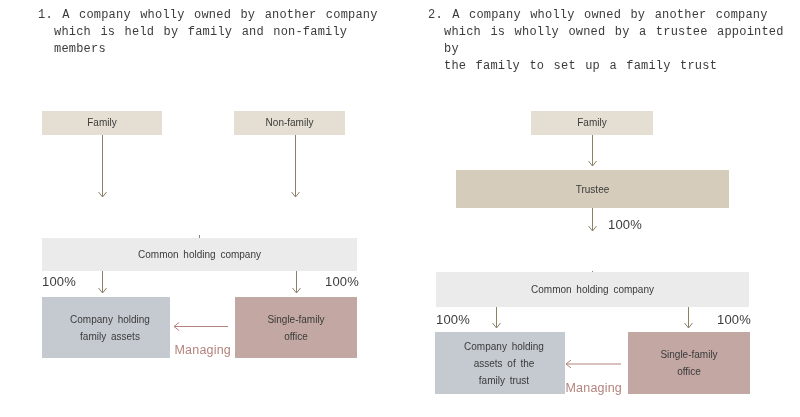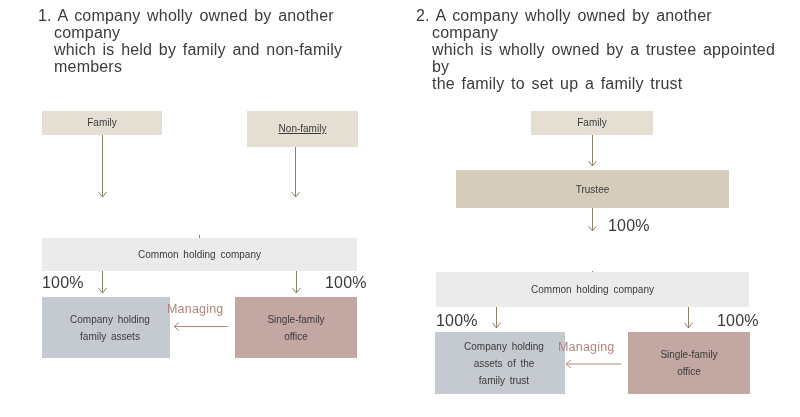--- a/index.html
+++ b/index.html
@@ -9,38 +9,38 @@
   html,body{margin:0;padding:0;background:#fff;}
   .canvas{
     position:relative; width:800px; height:417px; background:#fff;
     font-family:"Liberation Sans","DejaVu Sans",sans-serif; color:var(--text);
     overflow:hidden;
   }
   .connectors{position:absolute;left:0;top:0;width:800px;height:417px;z-index:0;}
   .olive{stroke:var(--arrow);}
   .rose{stroke:var(--managing);}
   .title{
-    position:absolute; top:7px; font-size:16px; line-height:17px;
+    position:absolute; top:7px; font-size:12px; line-height:17px;
     letter-spacing:.2px; word-spacing:2px; white-space:pre-line;
-    padding-left:16px; text-indent:-16px; color:var(--text); z-index:1;
+    padding-left:16px; text-indent:-16px; color:var(--text); z-index:1;font-family:Liberation Mono, monospace;
   }
   .box{
     position:absolute; display:flex; align-items:center; justify-content:center;
     text-align:center; font-size:10px; line-height:16px; word-spacing:2px;
     color:var(--text); z-index:1; white-space:pre-line;
   }
   .beige{background:var(--beige);}
   .tan{background:var(--tan);}
   .grayb{background:var(--gray);margin-top:36px;}
   .bluegray{background:var(--bluegray);padding-left:8px;}
   .mauve{background:var(--mauve);}
-  .pct{position:absolute; font-size:16px; color:var(--text); z-index:1; letter-spacing:.2px;}
+  .pct{position:absolute; font-size:13px; color:var(--text); z-index:1; letter-spacing:.2px;}
   .managing{
-    position:absolute; width:64px; text-align:left; font-size:12.5px;
-    color:var(--managing); z-index:1; letter-spacing:.2px;
+    position:absolute; width:64px; text-align:right; font-size:12.5px;
+    color:var(--managing); z-index:1; letter-spacing:.2px;margin-top:41px;
   }
   .trustee-stack{flex-direction:column; line-height:17px;gap:48px;}
   .trustee-sub{color:var(--red);}
 </style>
 </head>
 <body>
 
 <div class="canvas">
 
   <svg class="connectors" viewBox="0 0 800 417" fill="none">
@@ -66,37 +66,37 @@
     <path class="olive" stroke-width="1" d="M496.5,303.5 V328" marker-end="url(#ah-olive)"></path>
     <path class="olive" stroke-width="1" d="M688.5,303.5 V328" marker-end="url(#ah-olive)"></path>
     <path class="rose" stroke-width="1" d="M621,364 H566" marker-end="url(#ah-rose)"></path>
   </svg>
 
   <div class="title" style="left:38px; width:332px;">1. A company wholly owned by another company
 which is held by family and non-family members</div>
 
   <div class="box beige" style="left:42px; top:111px; width:120px; height:24px;">Family</div>
 
-  <div class="box beige" style="left:247px; top:111px; width:111px; height:36px;text-decoration:underline;">Non-family</div>
+  <div class="box beige" style="left:234px; top:111px; width:111px; height:24px;">Non-family</div>
 
   <div class="box grayb" style="left:42px; top:202px; width:315px; height:33px;">Common holding company</div>
 
   <div class="pct" style="left:42px; top:274px;">100%</div>
 
   <div class="pct" style="left:325px; top:274px;">100%</div>
 
   <div class="box bluegray" style="left:42px; top:297px; width:120px; height:61px; line-height:17px;">Company holding
 family assets</div>
 
   <div class="managing" style="left:167px; top:302px;">Managing</div>
 
   <div class="box mauve" style="left:235px; top:297px; width:122px; height:61px; line-height:17px;">Single-family
 office</div>
 
-  <div class="title" style="left:416px; width:345px;">2. A company wholly owned by another company
+  <div class="title" style="left:428px; width:345px;">2. A company wholly owned by another company
 which is wholly owned by a trustee appointed by
 the family to set up a family trust</div>
 
   <div class="box beige" style="left:531px; top:111px; width:122px; height:24px;">Family</div>
 
   <div class="box tan trustee-stack" style="left:456px; top:170px; width:273px; height:38px;">
     <span>Trustee</span>
   </div>
 
   <div class="pct" style="left:608px; top:217px;">100%</div>

